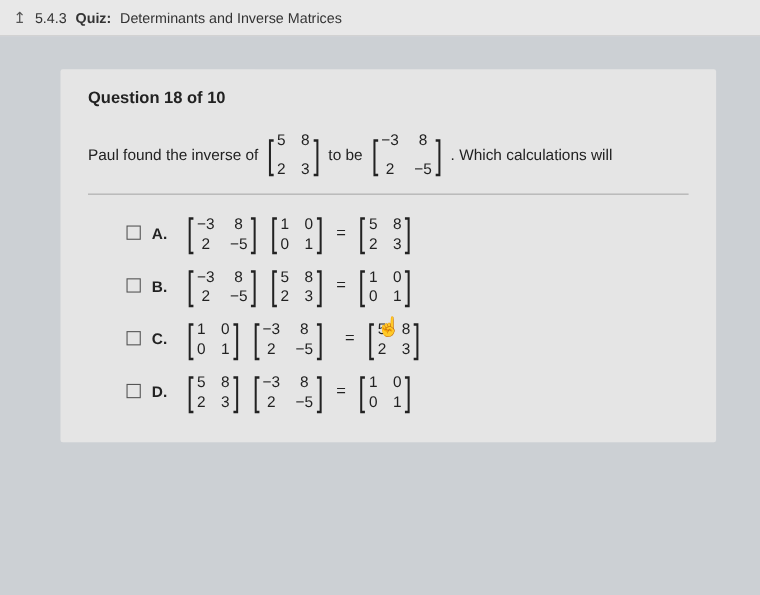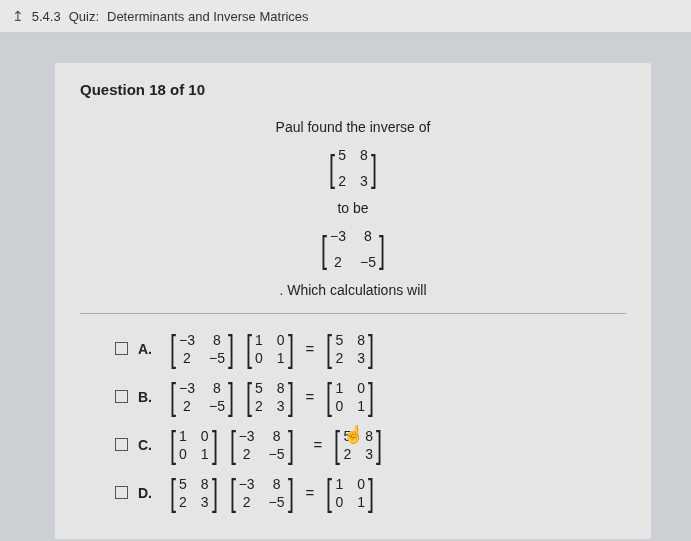--- a/index.html
+++ b/index.html
@@ -43,21 +43,20 @@
     }
     .question-text {
       margin-bottom: 4px;
       line-height: 1.7;
     }
     .question-line {
       display: flex;
       align-items: center;
       flex-wrap: wrap;
       gap: 4px;
-      flex-direction: column;
     }
     .divider {
       border-top: 1px solid #aaa;
       margin: 10px 0 18px 0;
     }
     .matrix {
       display: inline-flex;
       align-items: center;
       margin: 0 2px;
       vertical-align: middle;
@@ -126,21 +125,21 @@
       pointer-events: none;
     }
     .clearfix::after { content: ""; display: table; clear: both; }
   </style>
 </head>
 <body>
 
 <div class="header">
   <span class="back-icon">↥</span>
   <span>5.4.3</span>
-  <span style="font-weight:normal;text-align:center;">Quiz:</span>
+  <span style="font-weight:bold;text-align:center;">Quiz:</span>
   <span>Determinants and Inverse Matrices</span>
 </div>
 
 <div class="content-area">
   <div class="content-panel clearfix">
     <div class="question-number">Question 18 of 10</div>
 
     <div class="question-text">
       <div class="question-line">
         <span>Paul found the inverse of</span>

